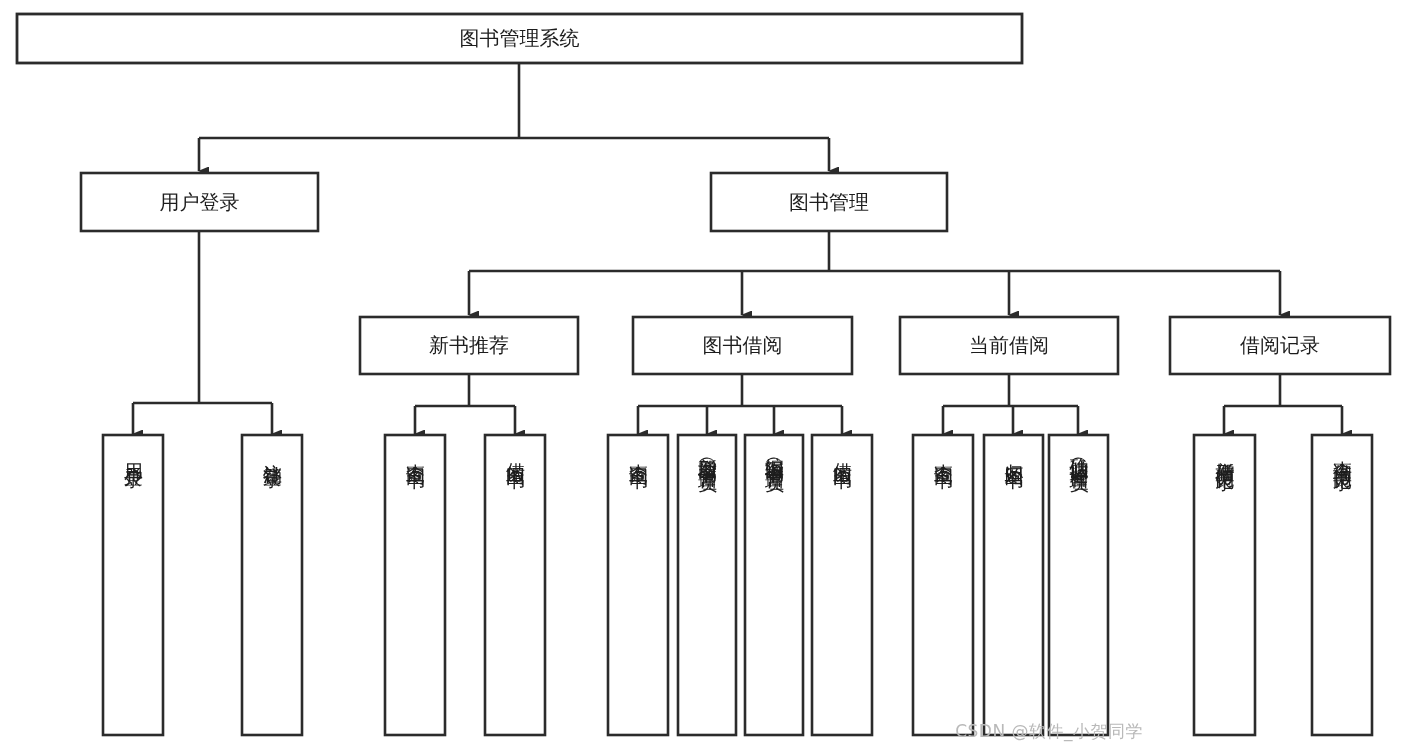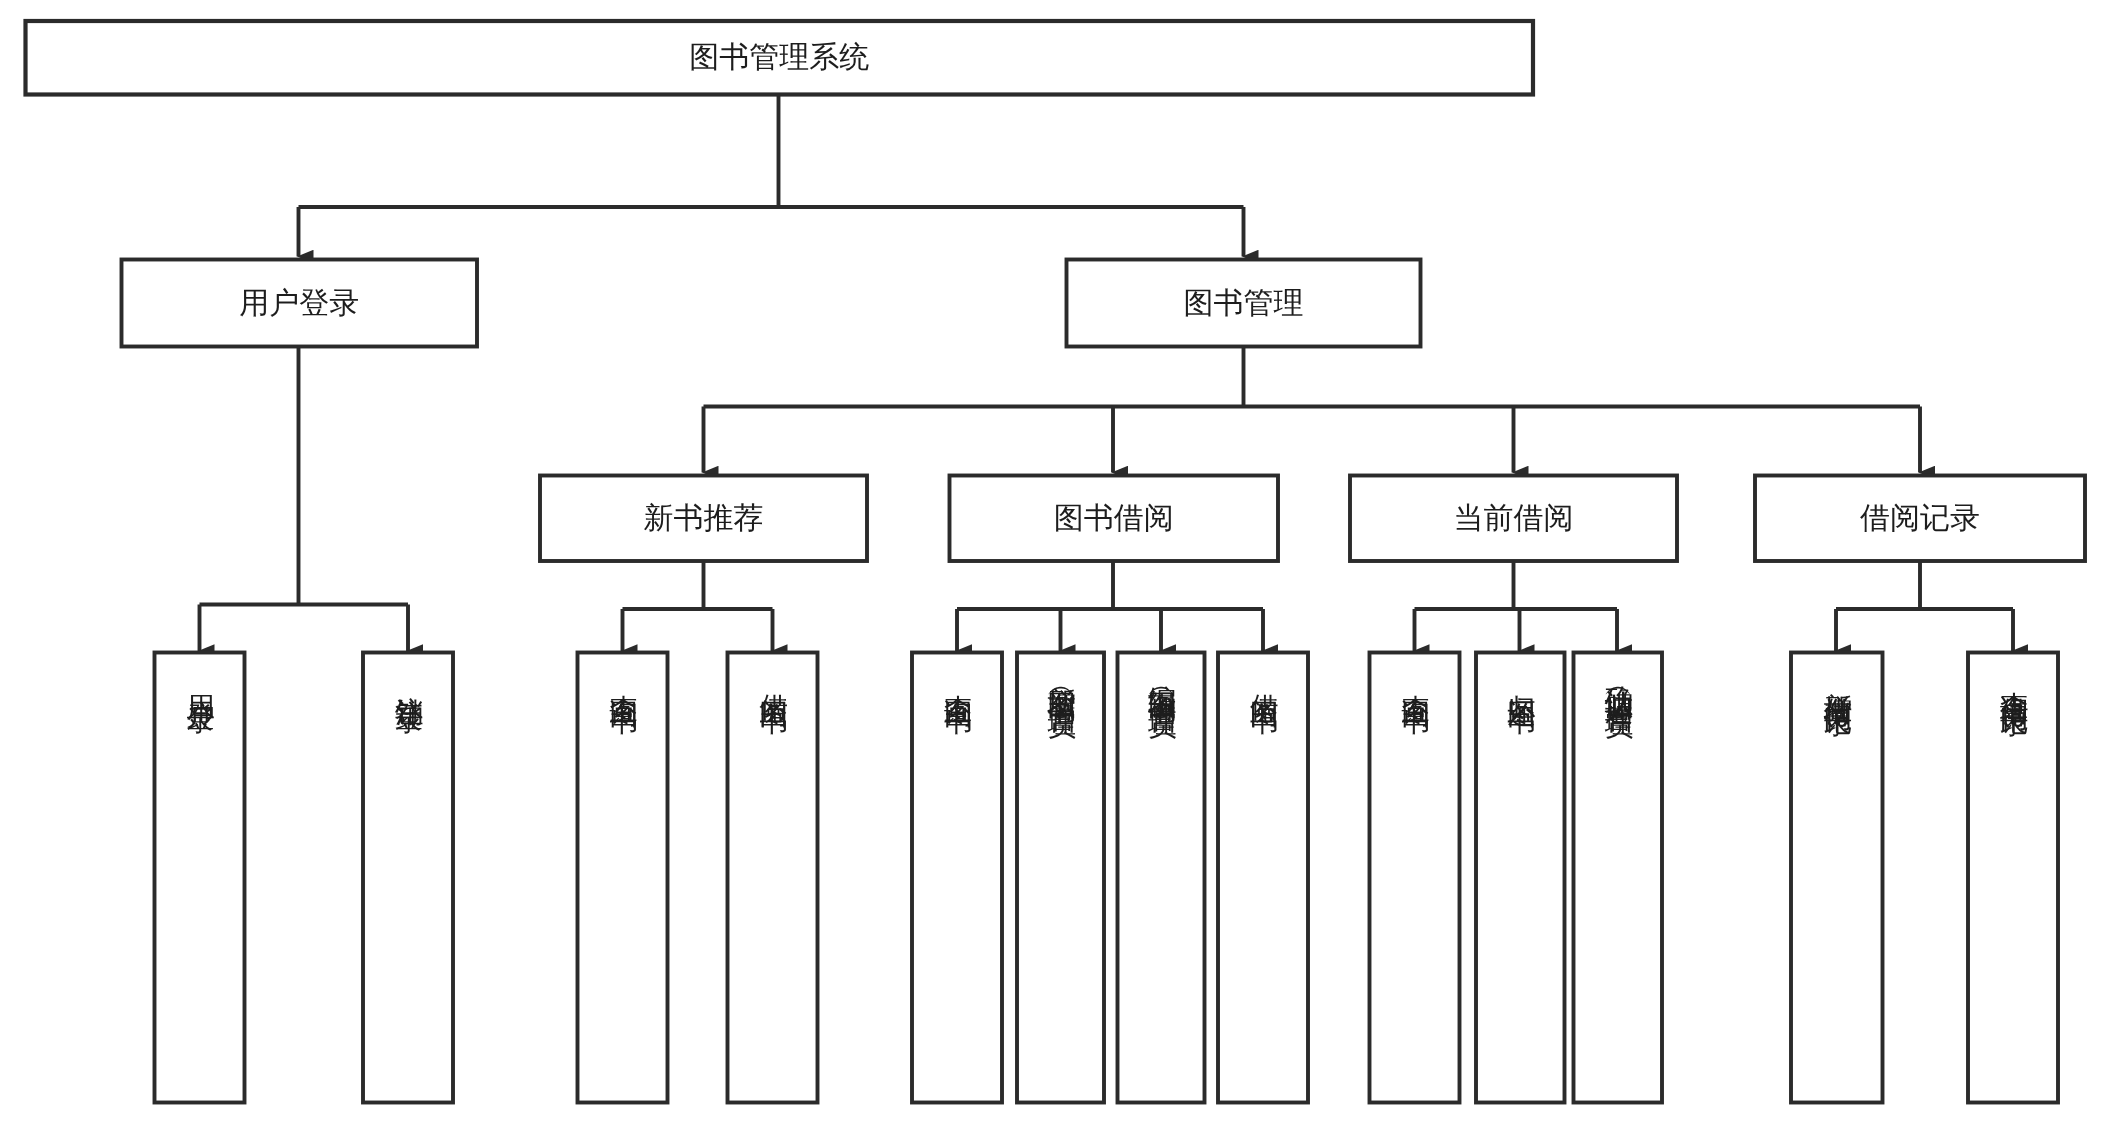--- a/index.html
+++ b/index.html
@@ -193,14 +193,15 @@
           <rect x="1194" y="435" width="61" height="300" class="node-rect"></rect>
           <text x="1224.5" y="453" class="node-label vertical-label">新增借阅记录</text>
         </g>
         <g>
           <rect x="1312" y="435" width="60" height="300" class="node-rect"></rect>
           <text x="1342" y="453" class="node-label vertical-label">查询借阅记录</text>
         </g>
       </g>
   </svg>
 
+  <div class="watermark">CSDN @软件_小贺同学</div>
 
 </div>
 
 </body></html>

